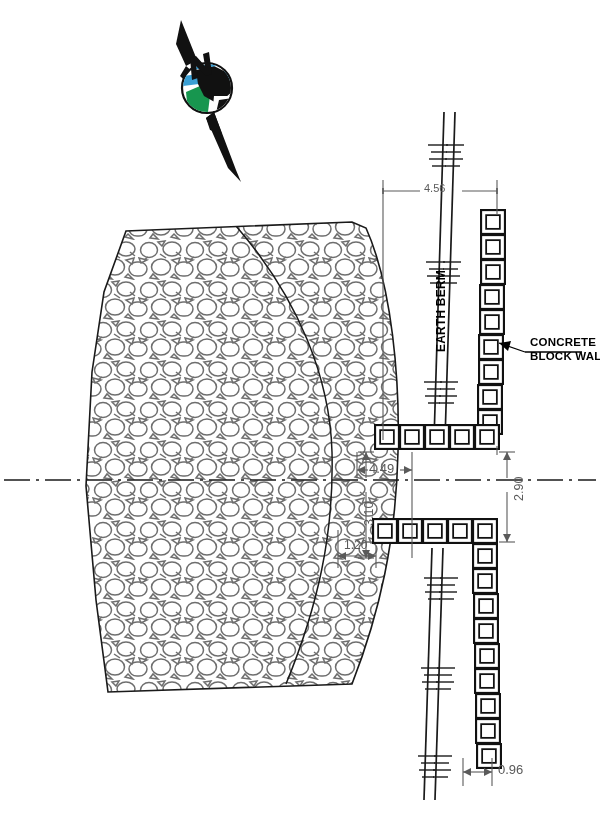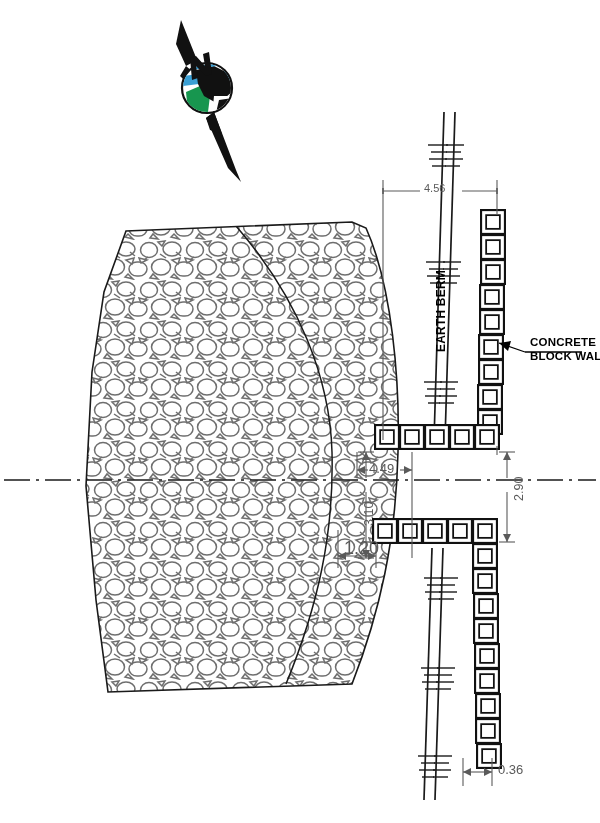--- a/index.html
+++ b/index.html
@@ -10,21 +10,21 @@
   .lbl{position:absolute;font-family:"Liberation Sans",sans-serif;
        font-weight:bold;letter-spacing:.2px;white-space:nowrap;}
   .dimtxt{position:absolute;font-family:"Liberation Sans",sans-serif;
           font-size:13px;color:#5a5a5a;white-space:nowrap;}
   #lbl-concrete{left:530px;top:336px;font-size:11.5px;line-height:13.5px;color:#000;}
   #lbl-berm{left:434px;top:352px;font-size:12px;color:#000;
             transform:rotate(-90deg);transform-origin:0 0;}
   #d456{left:424px;top:182px;font-size:11px;}
   #d300{left:369px;top:461px;font-size:13px;}
   #d310{left:362px;top:526px;font-size:12.5px;transform:rotate(-90deg);transform-origin:0 0;}
-  #d120{left:344px;top:538px;font-size:18px;}
+  #d120{left:344px;top:538px;font-size:12px;}
   #d290{left:512px;top:501px;font-size:12.5px;transform:rotate(-90deg);transform-origin:0 0;}
   #d076{left:498px;top:762px;font-size:13px;}
 </style>
 </head>
 <body>
 
 <div id="stage">
 
   <svg class="layer" viewBox="0 0 600 823">
     <defs>
@@ -271,15 +271,15 @@
     <div>BLOCK WALL</div>
   </div>
 
   <div class="lbl" id="lbl-berm">EARTH BERM</div>
 
   <div class="dimtxt" id="d456">4.56</div>
   <div class="dimtxt" id="d300">4.49</div>
   <div class="dimtxt" id="d310">3.10</div>
   <div class="dimtxt" id="d120">1.20</div>
   <div class="dimtxt" id="d290">2.90</div>
-  <div class="dimtxt" id="d076">0.36</div>
+  <div class="dimtxt" id="d076">0.96</div>
 
 </div>
 
 </body></html>

